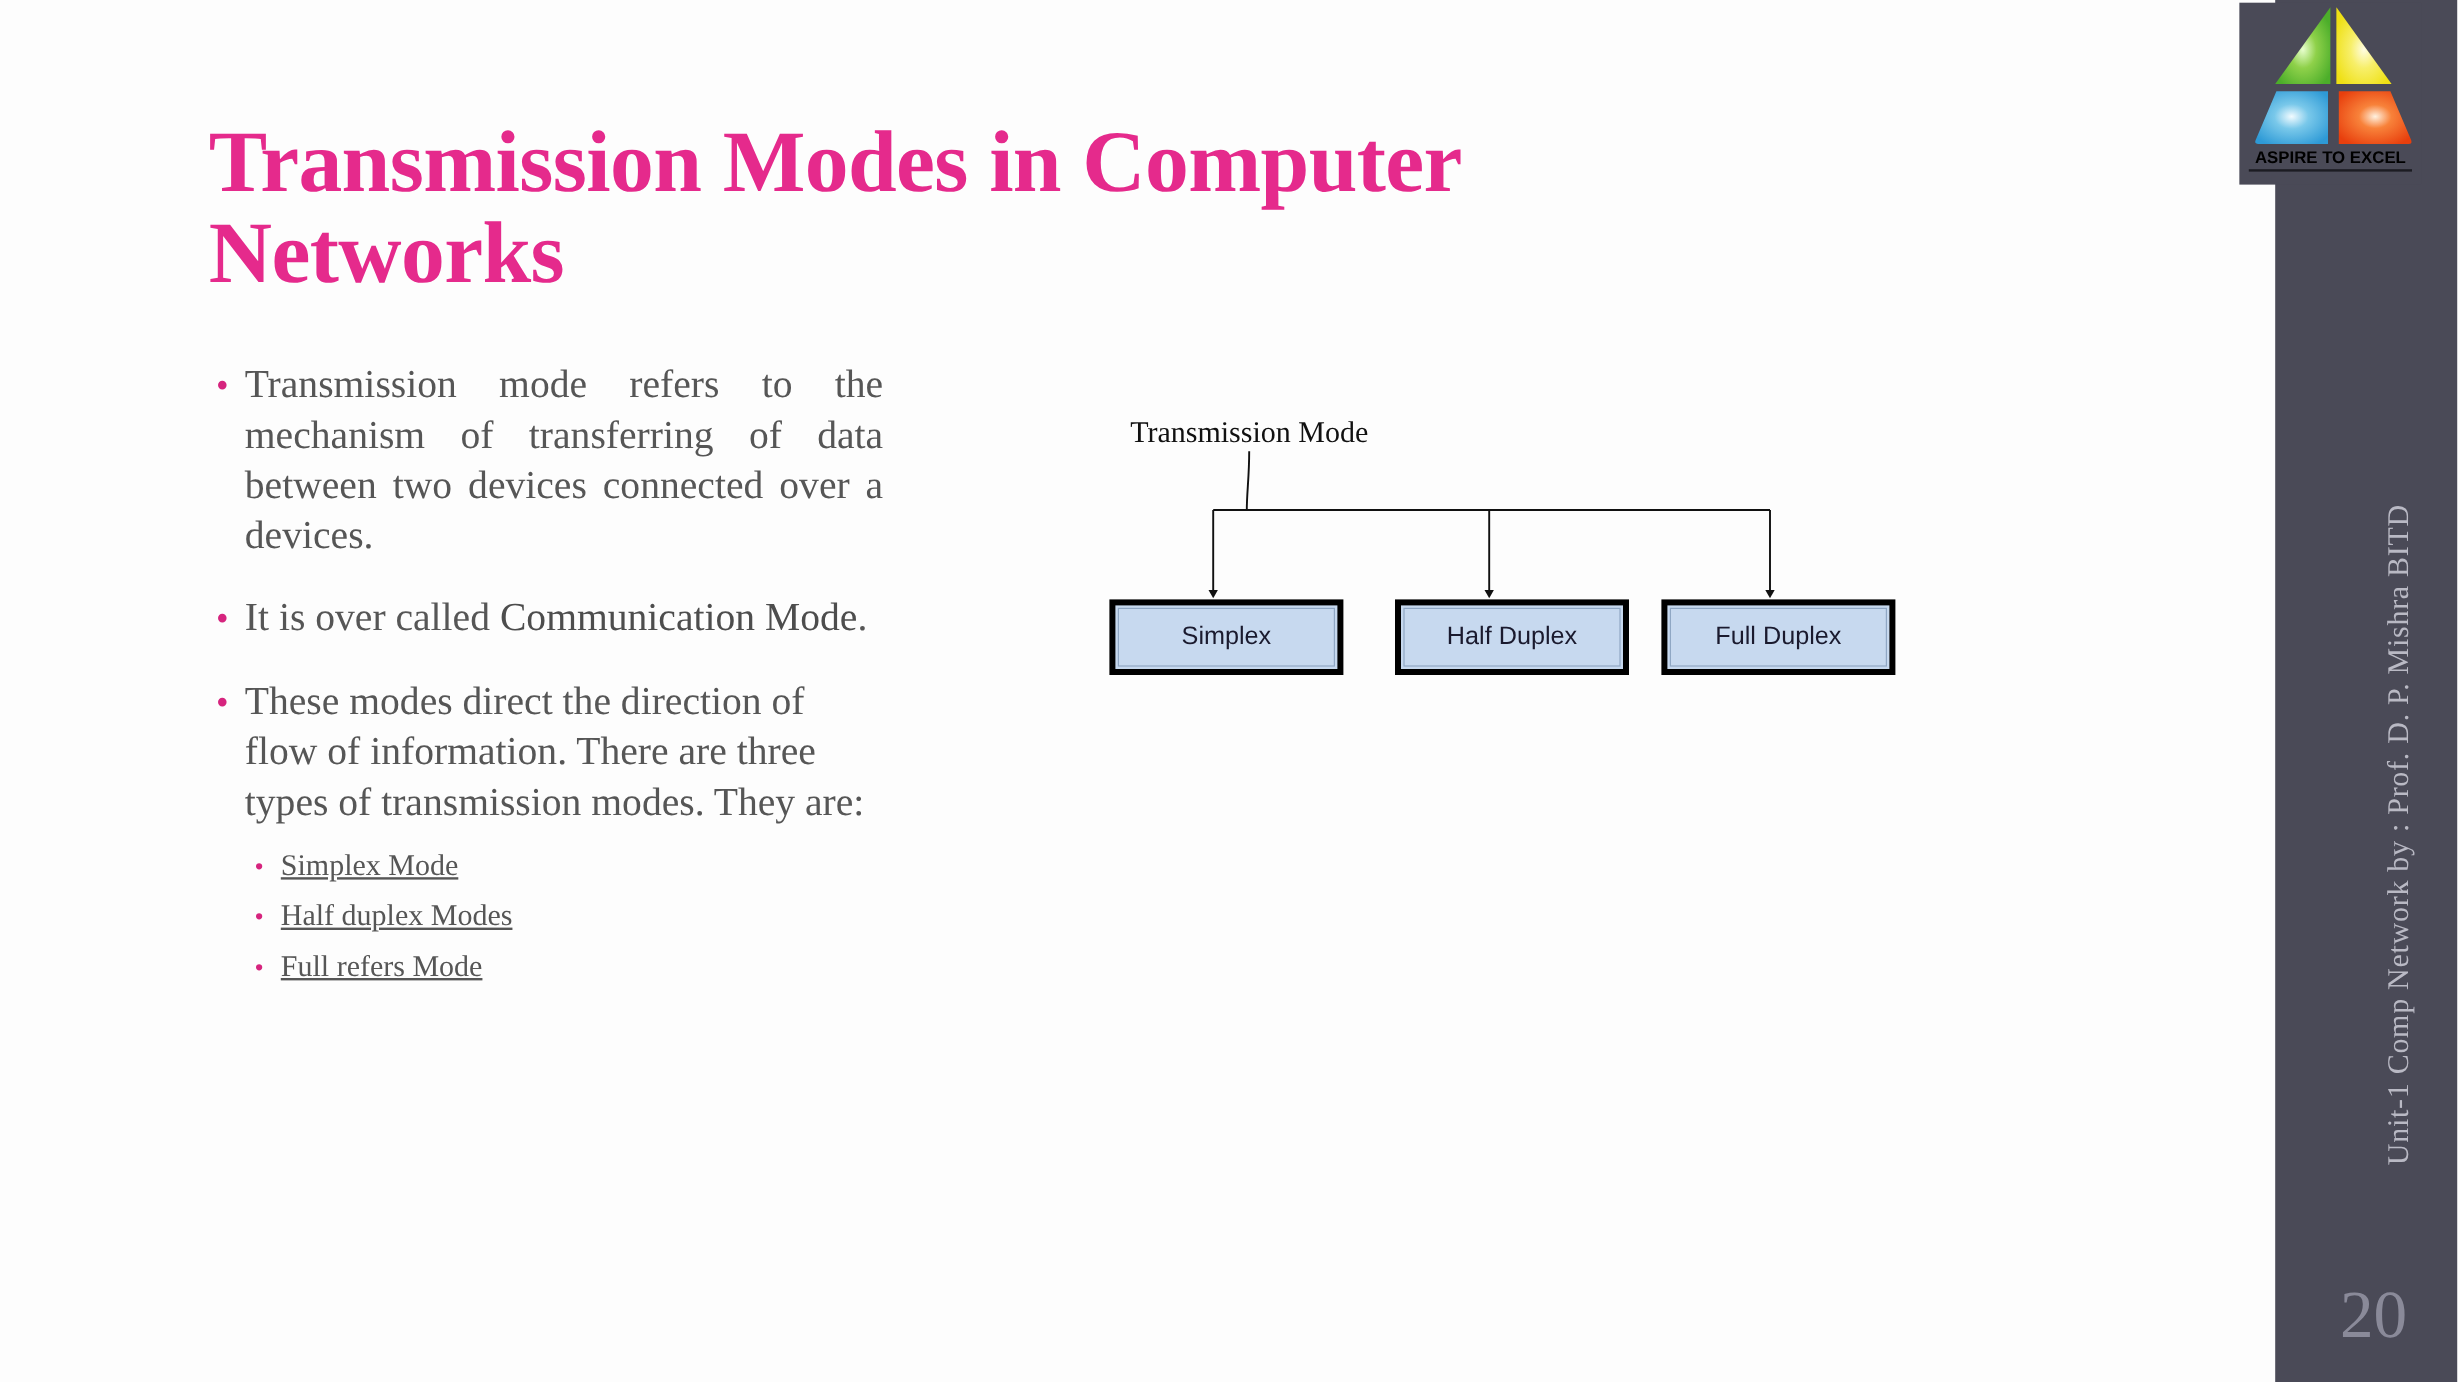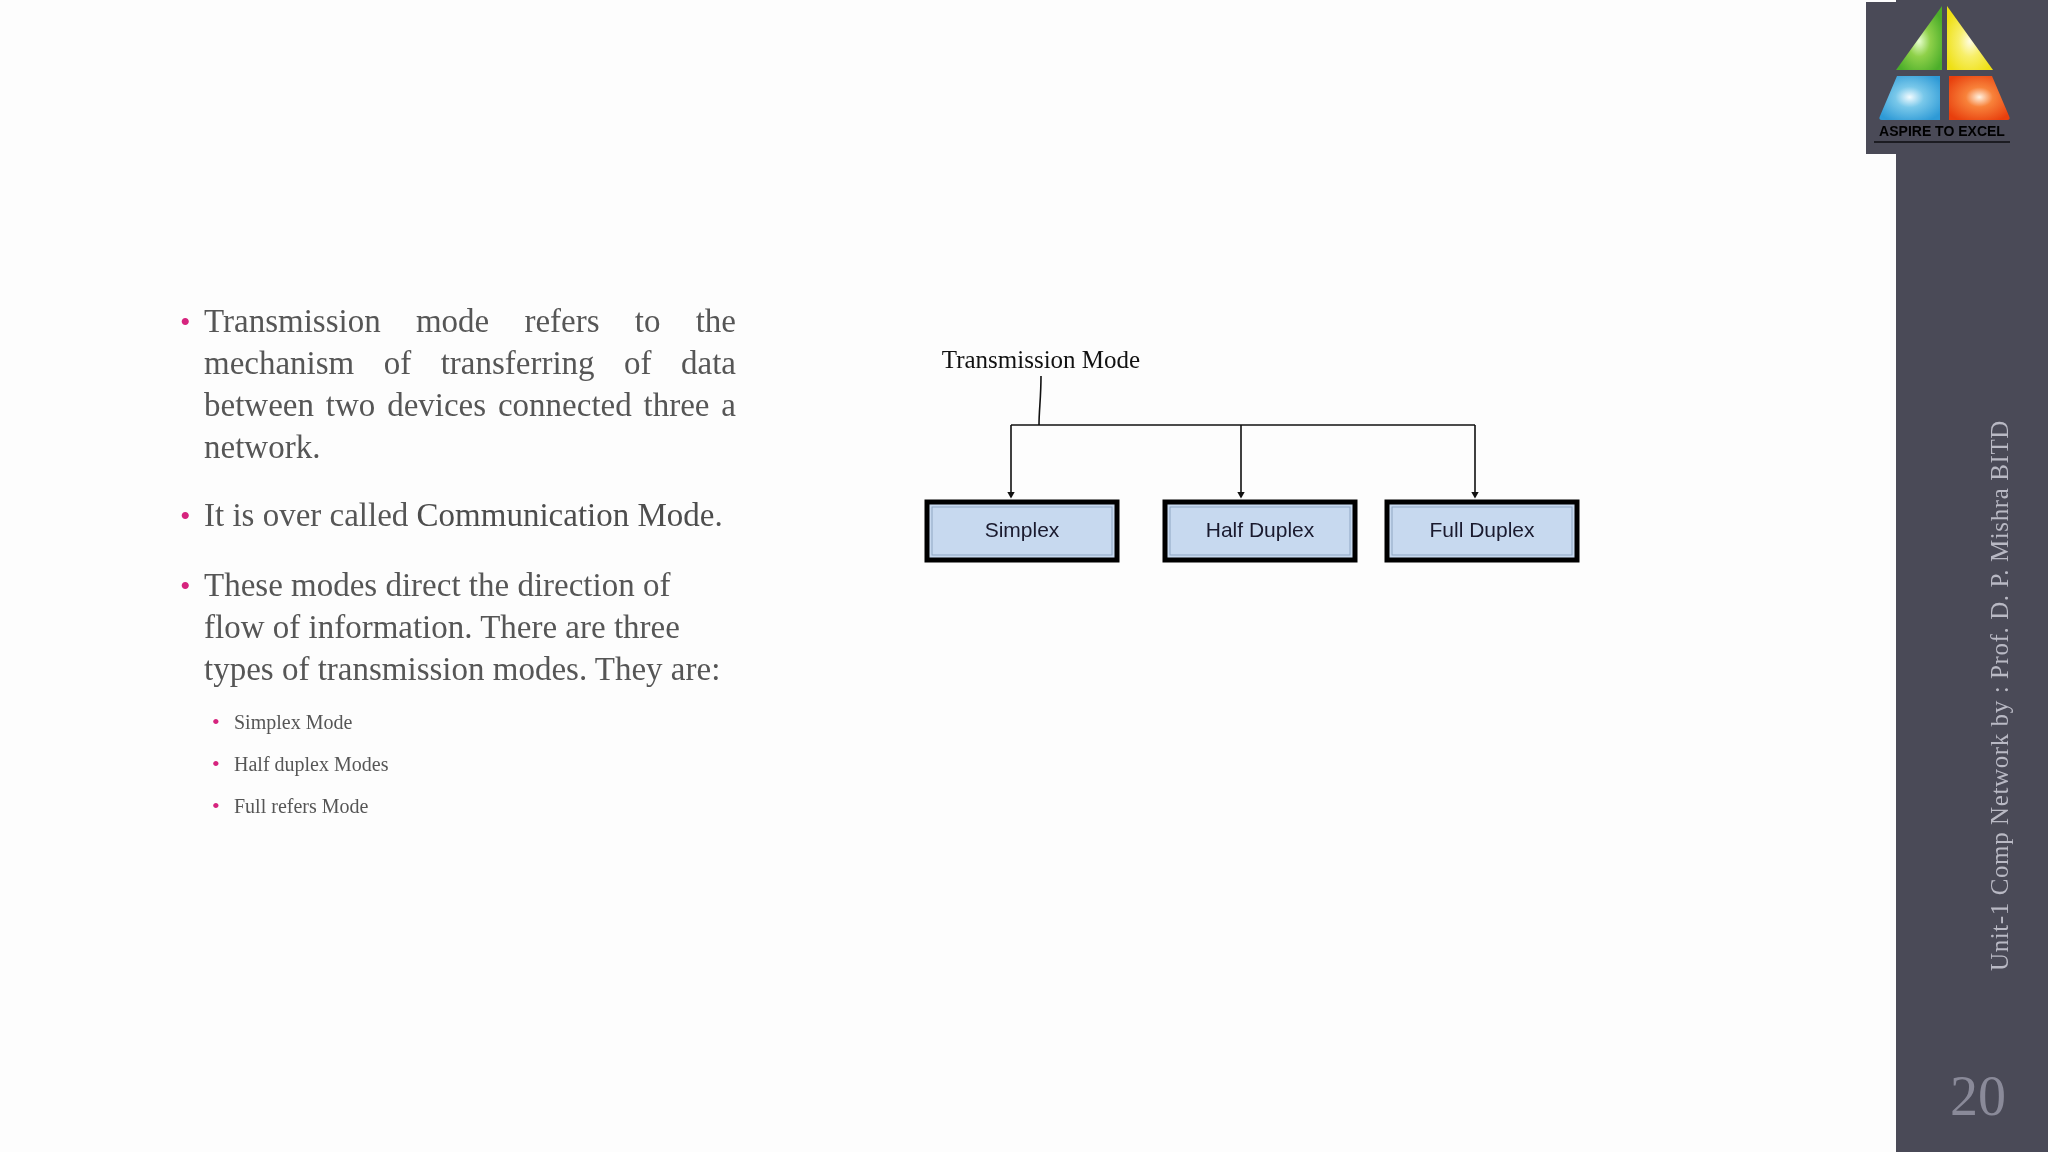--- a/index.html
+++ b/index.html
@@ -116,23 +116,24 @@
   }
   .sub-dot {
     flex: 0 0 auto;
     width: 22px;
     color: #d6247e;
     font-size: 22px;
     line-height: 40px;
   }
   .sub-text {
     flex: 1 1 auto;
-    font-size: 20px;
+    font-size: 25px;
     line-height: 40px;
     color: #565656;
+    text-decoration: underline;
   }
 
   
   .diagram {
     position: absolute;
     left: 923px;
     top: 350px;
     width: 700px;
     height: 320px;
   }
@@ -191,27 +192,28 @@
       <polygon points="81,4 81,68 127,68" fill="url(#gYellow)"></polygon>
 
       <path d="M31,74 L74,74 L74,118 L16,118 Q12,118 14,114 Z" fill="url(#gBlue)"></path>
 
       <path d="M83,74 L126,74 L143,114 Q145,118 141,118 L83,118 Z" fill="url(#gOrange)"></path>
       <text x="76" y="134" text-anchor="middle" font-family="Liberation Sans, DejaVu Sans, sans-serif" font-size="14" font-weight="bold" fill="#000000">ASPIRE TO EXCEL</text>
       <rect x="8" y="139" width="136" height="2" fill="#1c1c22"></rect>
     </svg>
   </div>
 
+  <h1 class="title">Transmission Modes in Computer Networks</h1>
 
   <div class="body-col">
 
     <div class="bullet-row">
       <span class="bullet-dot">•</span>
       <span class="bullet-text justified">
-        <span>Transmission mode refers to the mechanism of transferring of data between two devices connected three a network.</span>
+        <span>Transmission mode refers to the mechanism of transferring of data between two devices connected over a devices.</span>
       </span>
     </div>
 
     <div class="bullet-row">
       <span class="bullet-dot">•</span>
       <span class="bullet-text"><span>It is over called </span><b>Communication Mode</b><span>.</span></span>
     </div>
 
     <div class="bullet-row">
       <span class="bullet-dot">•</span>

